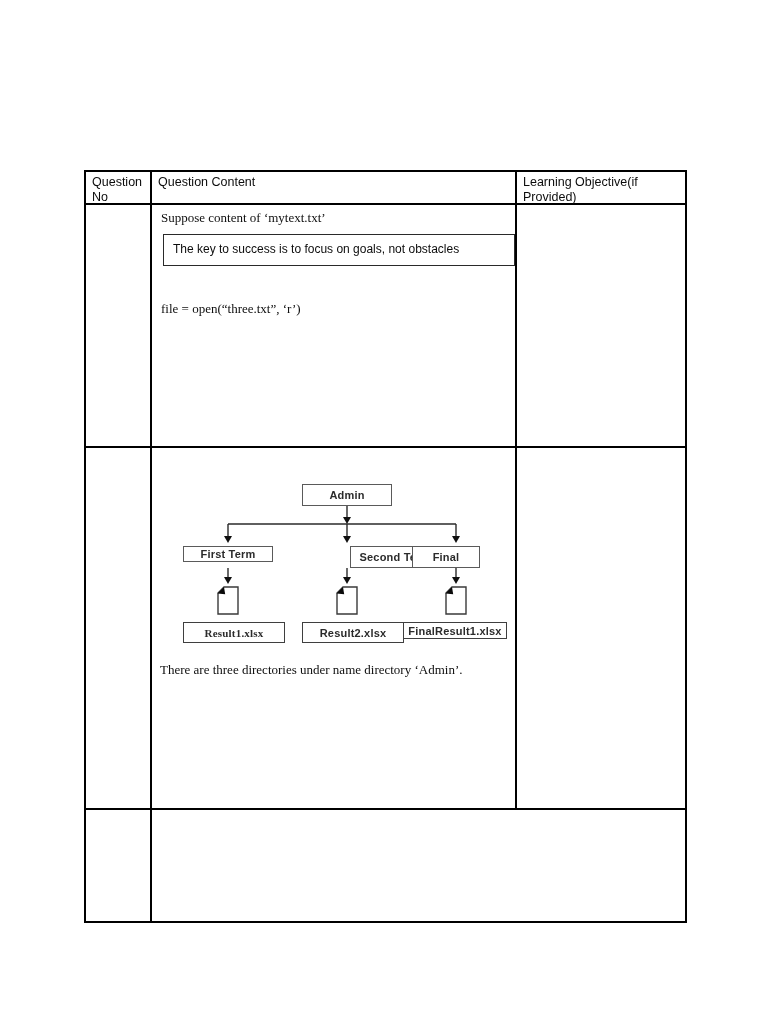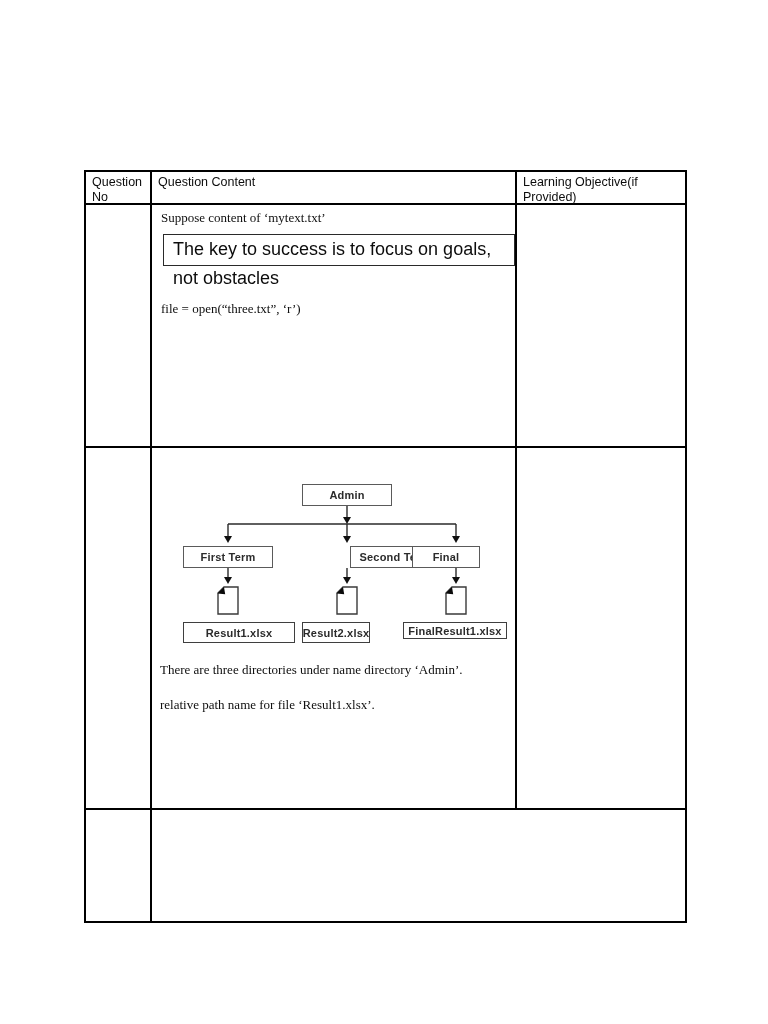--- a/index.html
+++ b/index.html
@@ -21,21 +21,21 @@
     font-size:12.5px; line-height:1.22; padding:3px 5px 2px 6px; color:#0c0c0c;
   }
   .serif { font-family:"Liberation Serif","DejaVu Serif",serif; font-size:13px; color:#0e0e0e; }
   .abs { position:absolute; }
 
   
   .intro-line { left:9px; top:5px; }
   .quote-box {
     left:11px; top:29px; width:352px; height:32px; box-sizing:border-box;
     border:1.5px solid #2a2a2a; background:#fff;
-    font-size:18px; line-height:29px; padding-left:9px; color:#0c0c0c;
+    font-size:12px; line-height:29px; padding-left:9px; color:#0c0c0c;
   }
   .code-line { left:9px; top:96px; }
 
   
   .diagram { left:0; top:0; width:363px; height:360px;padding-left:32px; }
   .dbox {
     position:absolute; box-sizing:border-box; background:#fff;
     border:1.5px solid #5a5a5a;
     display:flex; align-items:center; justify-content:center;
     font-size:11px; font-weight:bold; color:#2b2b2b; letter-spacing:0.2px;
@@ -102,31 +102,30 @@
             <path d="M0.5,7.5 L7,1 L8.2,8.2 Z" fill="#0a0a0a"></path>
           </g>
           <g transform="translate(293,138)">
             <path d="M7,1 L21,1 L21,28 L1,28 L1,7 Z" fill="#ffffff" stroke="#3a3a3a" stroke-width="1.4"></path>
             <path d="M0.5,7.5 L7,1 L8.2,8.2 Z" fill="#0a0a0a"></path>
           </g>
         </svg>
 
         <div class="dbox" style="left:150px; top:36px; width:90px; height:22px;">Admin</div>
 
-        <div class="dbox" style="left:31px; top:98px; width:90px; height:22px;">First Term</div>
+        <div class="dbox" style="left:31px; top:98px; width:90px; height:16px;">First Term</div>
         <div class="dbox" style="left:150px; top:98px; width:90px; height:22px;margin-left:48px;">Second Term</div>
         <div class="dbox" style="left:260px; top:98px; width:68px; height:22px;">Final</div>
 
-        <div class="dbox lbox" style="left:31px; top:174px; width:112px; height:21px;">Result1.xlsx</div>
-        <div class="dbox lbox" style="left:150px; top:174px; width:68px; height:21px;">Result2.xlsx</div>
+        <div class="dbox lbox" style="left:31px; top:174px; width:102px; height:21px;font-family:Liberation Serif, serif;">Result1.xlsx</div>
+        <div class="dbox lbox" style="left:150px; top:174px; width:102px; height:21px;">Result2.xlsx</div>
         <div class="dbox lbox" style="left:251px; top:174px; width:104px; height:17px;">FinalResult1.xlsx</div>
       </div>
 
       <div class="abs serif body-line1">There are three directories under name directory ‘Admin’.</div>
-      <div class="abs serif body-line2">relative path name for file ‘Result1.xlsx’.</div>
     </div>
     <div class="cell lastcol"></div>
 
     <div class="cell lastrow"></div>
     <div class="cell lastcol lastrow"></div>
 
   </div>
 </div>
 
 </body></html>

